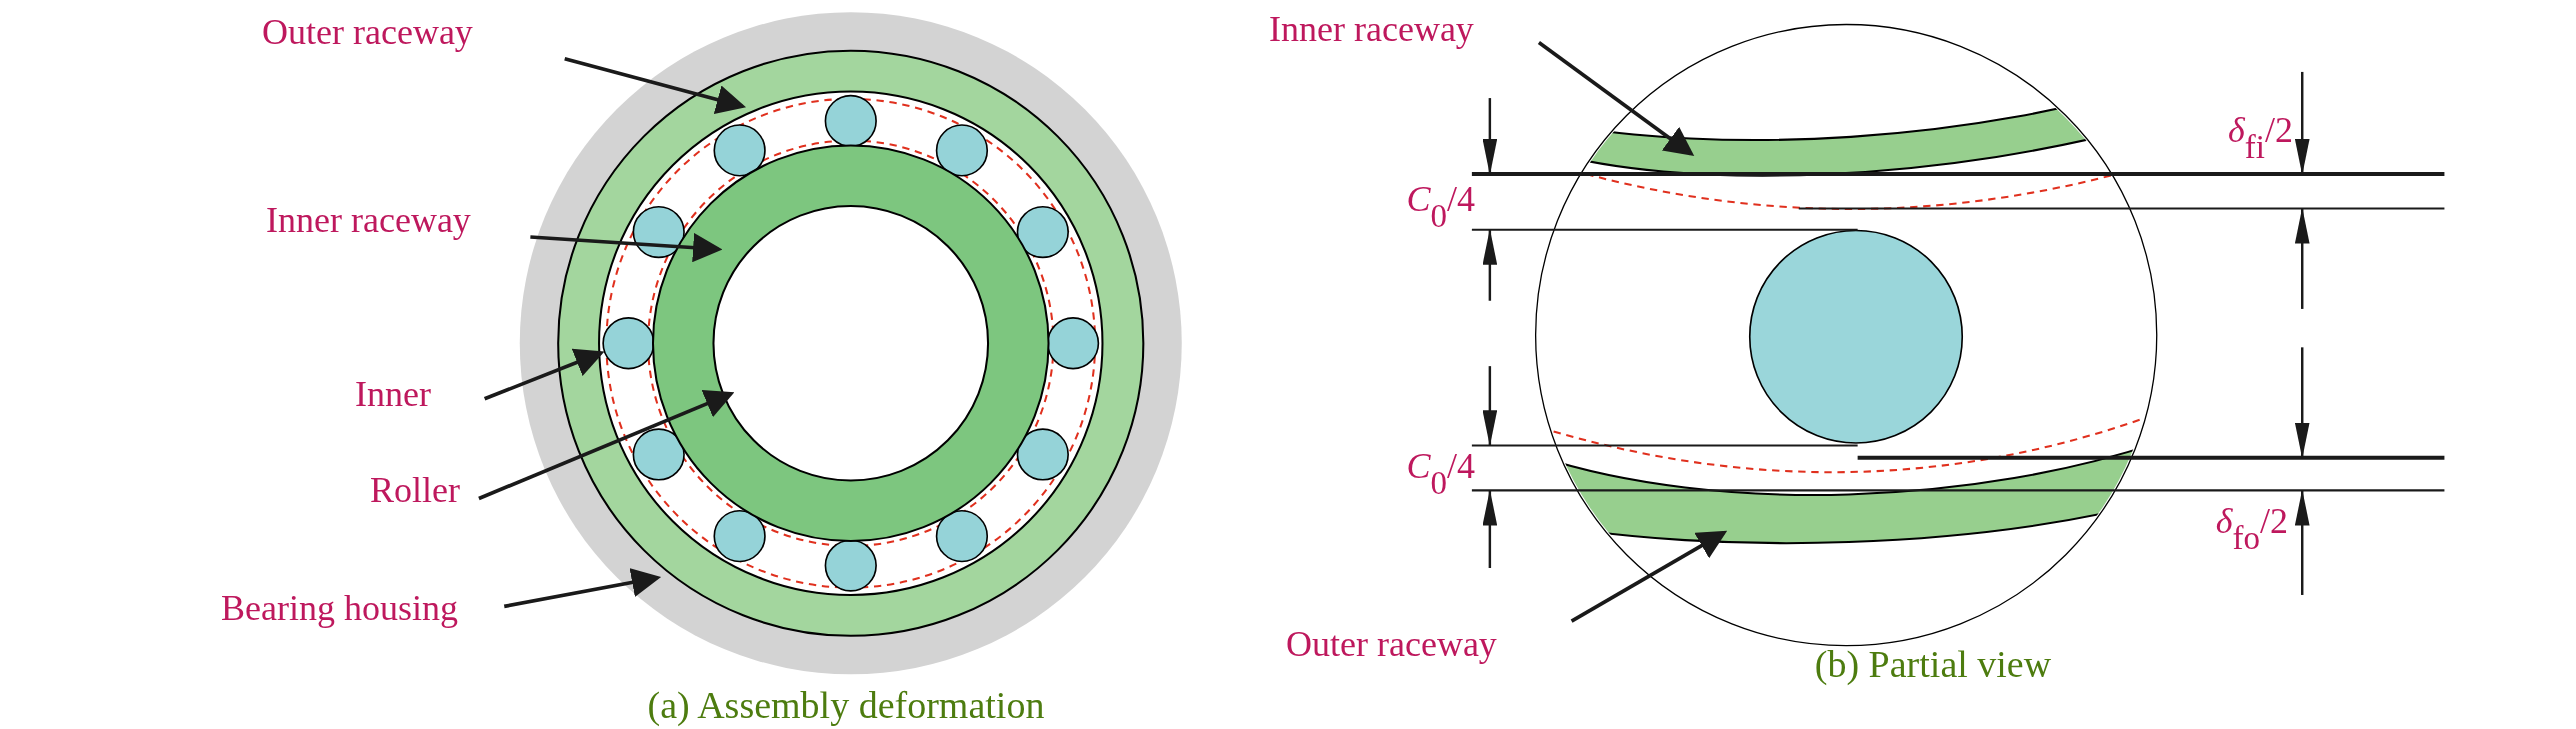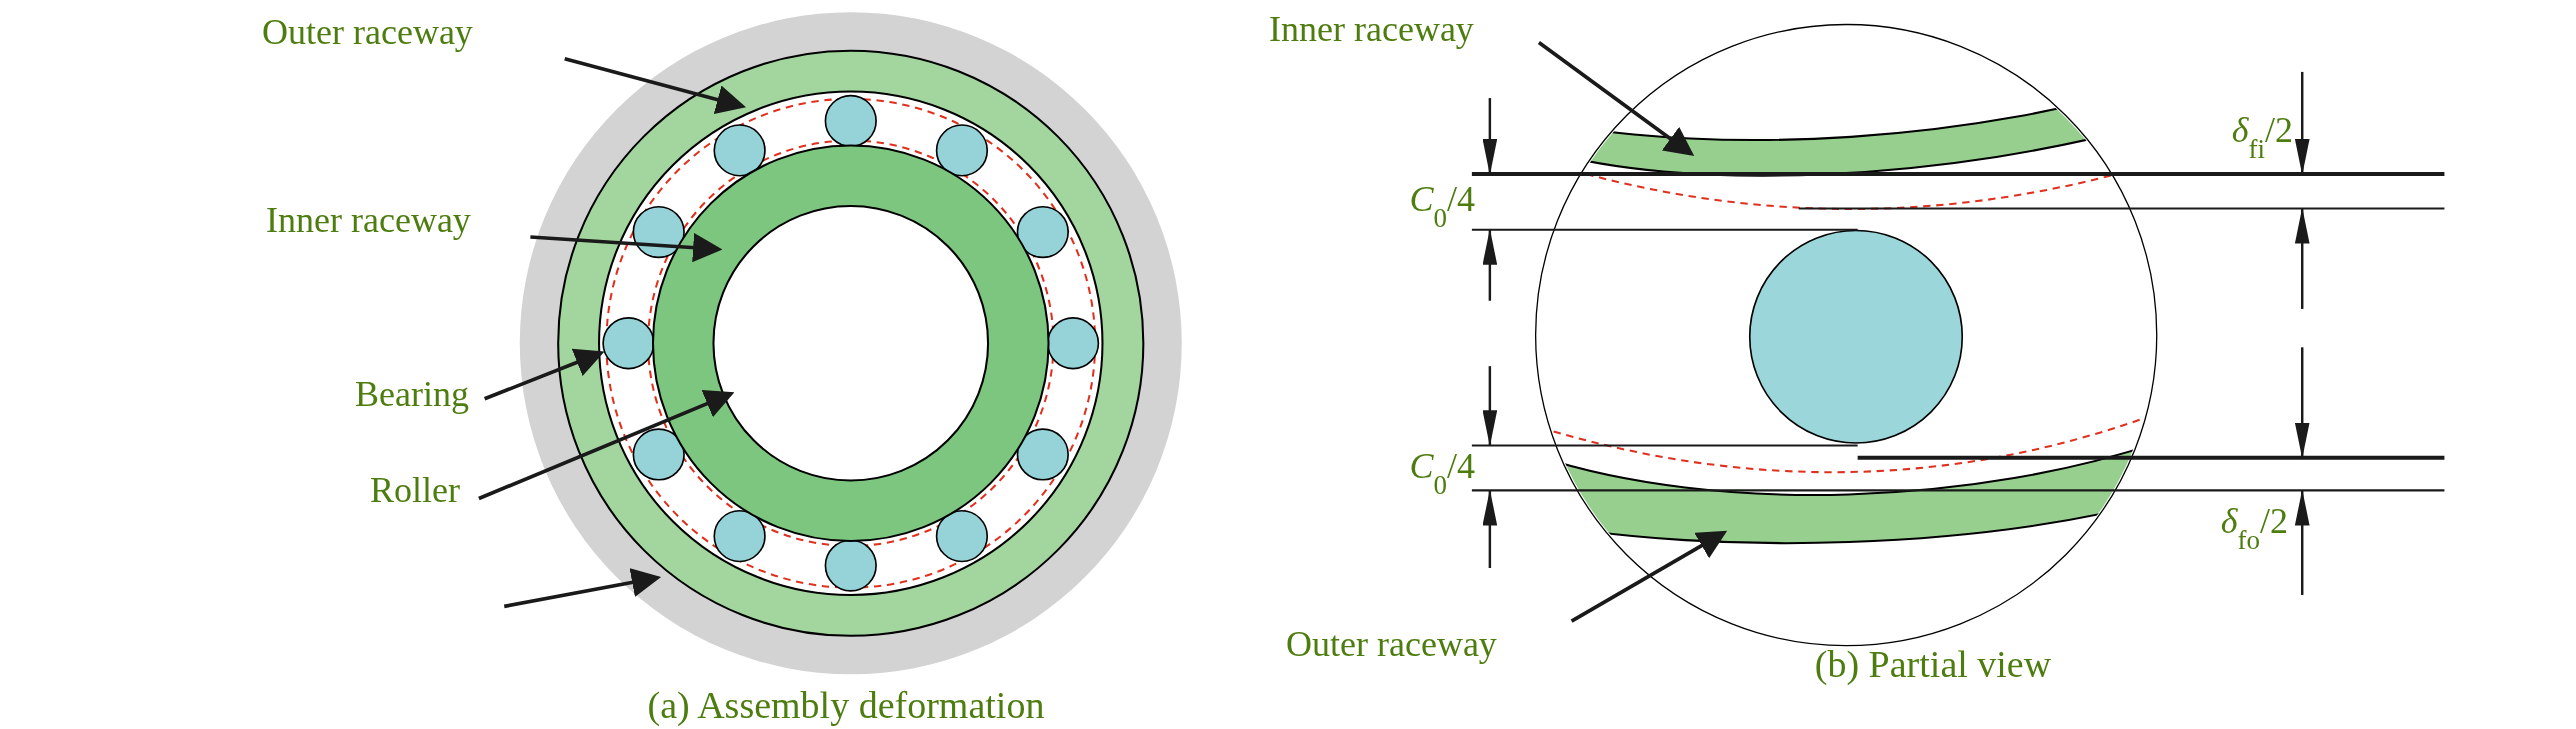--- a/index.html
+++ b/index.html
@@ -1,22 +1,22 @@
 <!DOCTYPE html>
 <html style="font-size:13px"><head>
 <meta charset="utf-8">
 <style>
   html,body{margin:0;padding:0;background:#fff;}
   #stage{position:relative;width:2576px;height:729px;background:#fff;overflow:hidden;
          font-family:"Liberation Serif","DejaVu Serif",serif;color:#1a1a1a;}
   #stage svg{position:absolute;left:0;top:0;}
-  .lbl{position:absolute;font-size:36px;line-height:1.1;white-space:nowrap;color:#4d7c0f;}
+  .lbl{position:absolute;font-size:36px;line-height:1.1;white-space:nowrap;color:#be185d;}
   .cap{position:absolute;font-size:38px;line-height:1.1;white-space:nowrap;transform:translateX(-50%);color:#4d7c0f;}
   .dim i{font-style:italic;font-family:"Liberation Serif",serif;}
-  .dim sub{font-size:27px;line-height:0;position:relative;top:8.2px;}
+  .dim sub{font-size:33px;line-height:0;position:relative;top:8.2px;}
 </style>
 </head>
 <body>
 
 <div id="stage">
 
 <svg width="2576" height="729" viewBox="0 0 3150 892">
   <defs>
     <marker id="ah" viewBox="0 0 10 10" refX="8.6" refY="5" markerWidth="8" markerHeight="8" orient="auto">
       <path d="M0,0 L10,5 L0,10 Z" fill="#1a1a1a"></path>
@@ -101,22 +101,23 @@
 
     <g stroke="#1a1a1a" stroke-width="4.5">
       <line x1="1882" y1="52" x2="2068" y2="188" marker-end="url(#ah)"></line>
       <line x1="1922" y1="760" x2="2108" y2="652" marker-end="url(#ah)"></line>
     </g>
   </g>
 </svg>
 
 <div class="lbl" style="left:262px;top:13px">Outer raceway</div>
 <div class="lbl" style="left:266px;top:201px">Inner raceway</div>
-<div class="lbl" style="left:355px;top:375px">Bearing</div>
+<div class="lbl" style="left:355px;top:375px">Inner</div>
 <div class="lbl" style="left:370px;top:471px">Roller</div>
+<div class="lbl" style="left:221px;top:589px">Bearing housing</div>
 <div class="cap" style="left:846px;top:685px">(a) Assembly deformation</div>
 
 <div class="lbl" style="left:1269px;top:9.8px">Inner raceway</div>
 <div class="lbl" style="left:1286px;top:625px">Outer raceway</div>
 
 <div class="lbl dim" style="right:1101px;top:180px;text-align:right">
   <i>C</i><sub>0</sub><span>/4</span>
 </div>
 <div class="lbl dim" style="right:1101px;top:447px;text-align:right">
   <i>C</i><sub>0</sub><span>/4</span>

